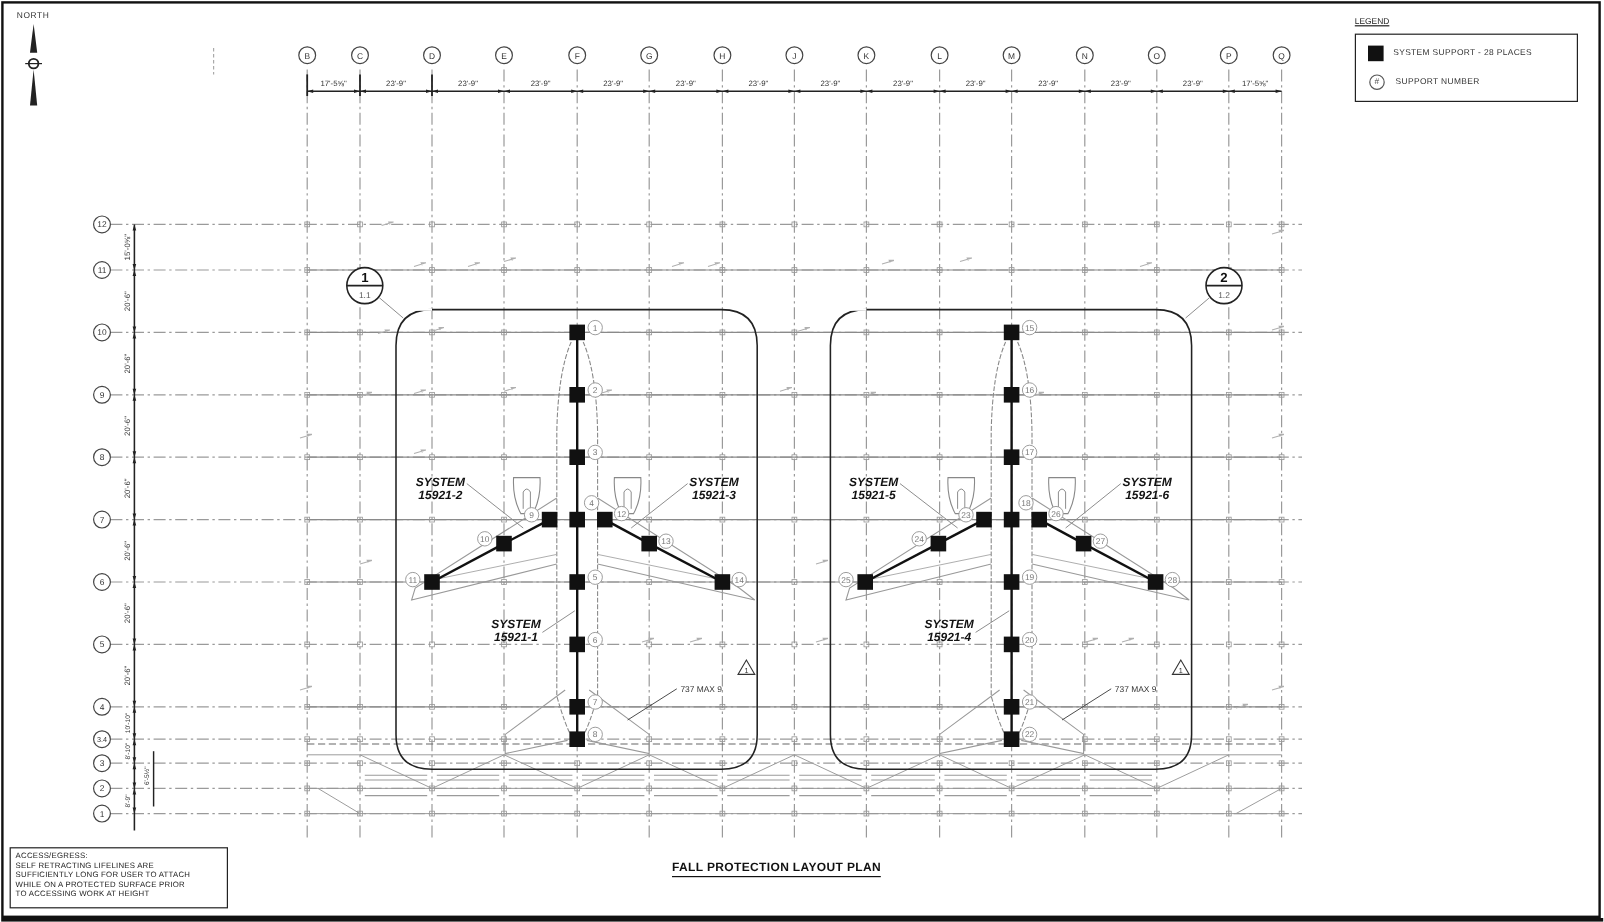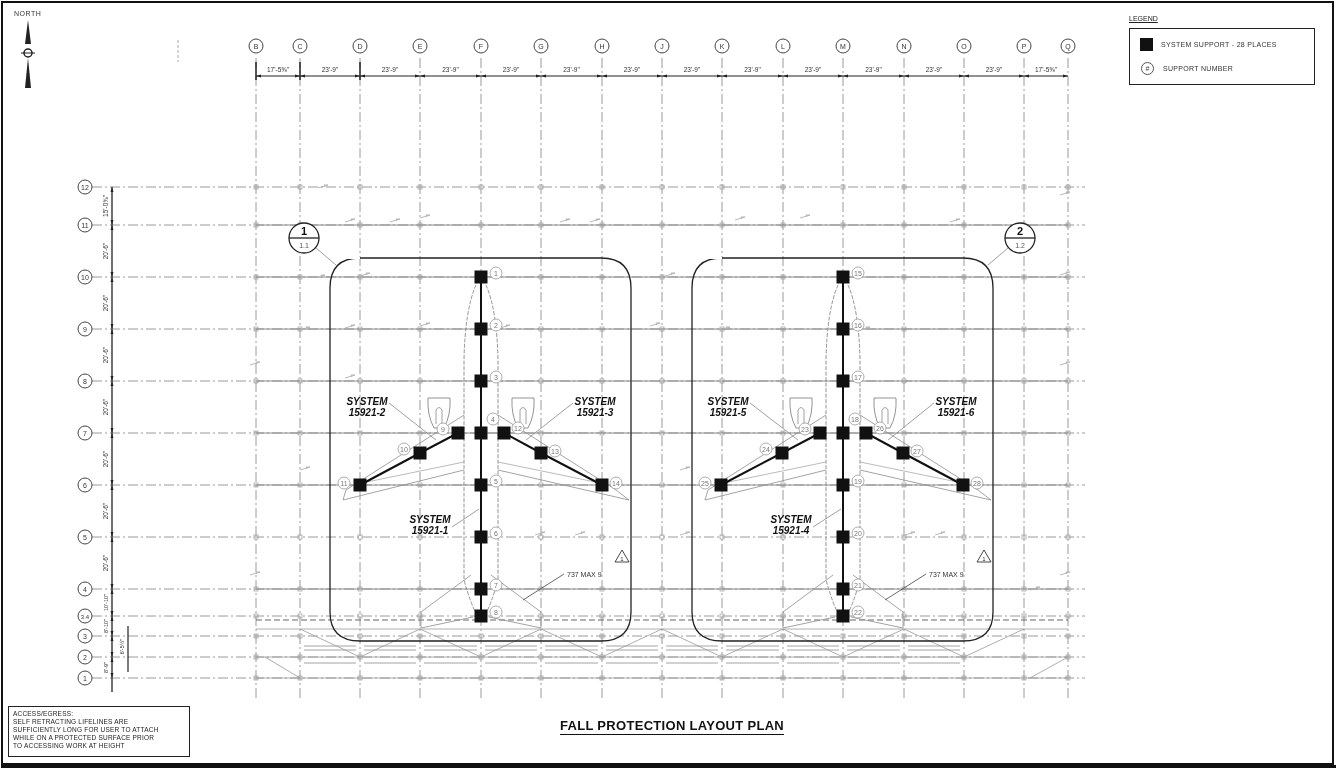--- a/index.html
+++ b/index.html
@@ -8,21 +8,21 @@
   .frame { position: absolute; left: 1px; top: 1px; width: 1333px; height: 764px; border: 2px solid #111; box-sizing: border-box; }
   .north { position: absolute; left: 14px; top: 10px; font-size: 7px; letter-spacing: 0.5px; color: #333; }
   .legend-title { position: absolute; left: 1129px; top: 15px; font-size: 7px; text-decoration: underline; color: #222; }
   .legend-box { position: absolute; left: 1129px; top: 28px; width: 186px; height: 57px; border: 1.5px solid #222; box-sizing: border-box; }
   .legend-row { position: absolute; left: 10px; display: flex; align-items: center; font-size: 7px; color: #333; letter-spacing: 0.3px; }
   .legend-row.r1 { top: 9px; }
   .legend-row.r2 { top: 33px; }
   .legend-sq { width: 13px; height: 13px; background: #111; margin-right: 8px; }
   .legend-circ { width: 11px; height: 11px; border: 1px solid #555; border-radius: 50%; margin-right: 9px; margin-left: 1px; font-size: 7px; line-height: 11px; text-align: center; color: #444; }
   .note-box { position: absolute; left: 8px; top: 706px; width: 182px; height: 51px; border: 1.5px solid #222; box-sizing: border-box; padding: 3px 4px; font-size: 6.5px; line-height: 8px; color: #222; letter-spacing: 0.2px; }
-  .plan-title { position: absolute; left: 560px; top: 718px; font-size: 13px; font-weight: bold; color: #111; letter-spacing: 0.3px; border-bottom: 1.5px solid #111; padding-bottom: 1px; }
+  .plan-title { position: absolute; left: 560px; top: 718px; font-size: 10px; font-weight: bold; color: #111; letter-spacing: 0.3px; border-bottom: 1.5px solid #111; padding-bottom: 1px; }
   svg text { font-family: "Liberation Sans", sans-serif; }
   .bottom-strip { position: absolute; left: 1px; top: 765px; width: 1335px; height: 3px; background: #111; }
 </style>
 </head>
 <body>
 
 <div id="sheet">
   <div class="frame"></div>
 
   <div class="north">NORTH</div>

